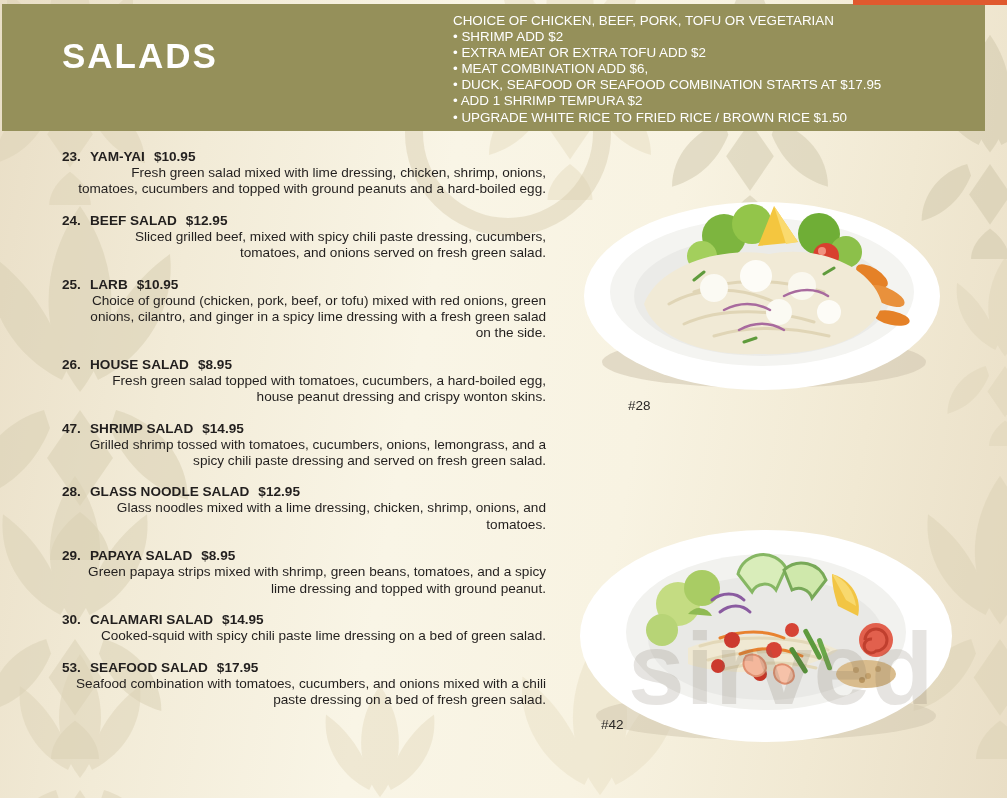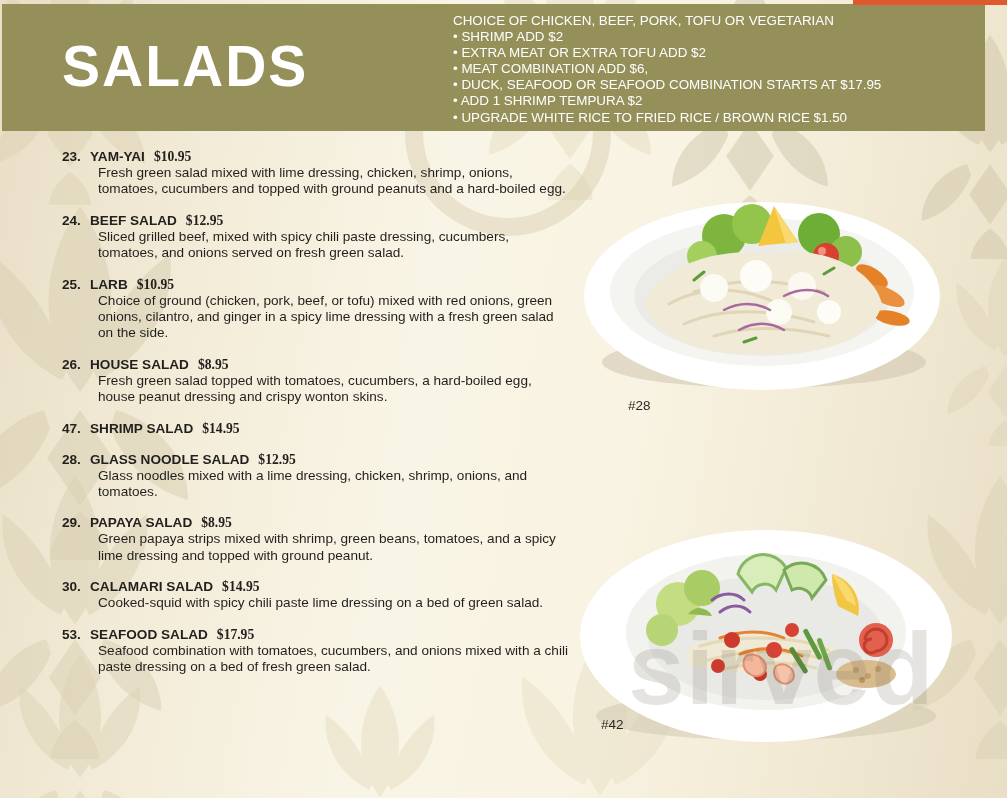--- a/index.html
+++ b/index.html
@@ -9,30 +9,30 @@
     background:linear-gradient(100deg,#e9dec6 0%,#f2ebd7 20%,#f9f5e6 42%,#f8f3e2 62%,#f1e9d3 82%,#e9dec6 100%);
   }
   
   .motif{position:absolute;z-index:1;}
   .ring{position:absolute;z-index:1;border-radius:50%;}
   
   .header-bar{position:absolute;left:2px;top:4px;width:983px;height:127px;background:#95905a;z-index:2;}
   .accent-bar{position:absolute;left:853px;top:0;width:154px;height:5px;background:#e0592e;z-index:3;}
   .title{
     position:absolute;left:62px;top:38px;z-index:3;color:#ffffff;
-    font-size:57px;font-weight:bold;letter-spacing:2px;line-height:1;
+    font-size:35px;font-weight:bold;letter-spacing:2px;line-height:1;
   }
   .header-notes{position:absolute;left:453px;top:13px;z-index:3;color:#ffffff;font-size:13.4px;line-height:16.1px;white-space:nowrap;}
   
   .menu{position:absolute;left:62px;top:148px;width:512px;z-index:3;color:#221f1e;}
   .item{margin-bottom:14px;}
   .item-head{font-weight:bold;font-size:13.6px;line-height:17px;}
   .item-num{display:inline-block;width:28px;}
-  .item-price{margin-left:9px;font-family:Liberation Serif, serif;}
-  .item-desc{margin-left:36px;font-size:13.6px;line-height:16.4px;max-width:474px;}
+  .item-price{margin-left:9px;}
+  .item-desc{margin-left:10px;font-size:13.6px;line-height:16.4px;max-width:474px;text-align:right;}
   
   .photo{position:absolute;z-index:3;}
   .photo-1{left:574px;top:184px;width:380px;height:215px;}
   .photo-2{left:570px;top:518px;width:392px;height:232px;}
   .photo-label{position:absolute;z-index:5;font-size:13.5px;color:#2a2826;}
   .label-1{left:586px;top:398px;margin-left:42px;}
   .label-2{left:601px;top:717px;}
   
   .watermark{
     position:absolute;left:628px;top:618px;z-index:6;
@@ -124,20 +124,21 @@
       <div class="item-desc">Choice of ground (chicken, pork, beef, or tofu) mixed with red onions, green onions, cilantro, and ginger in a spicy lime dressing with a fresh green salad on the side.</div>
     </div>
 
     <div class="item">
       <div class="item-head"><span class="item-num">26.</span><span class="item-name">HOUSE SALAD</span><span class="item-price">$8.95</span></div>
       <div class="item-desc">Fresh green salad topped with tomatoes, cucumbers, a hard-boiled egg, house peanut dressing and crispy wonton skins.</div>
     </div>
 
     <div class="item">
       <div class="item-head"><span class="item-num">47.</span><span class="item-name">SHRIMP SALAD</span><span class="item-price">$14.95</span></div>
+      <div class="item-desc">Grilled shrimp tossed with tomatoes,  cucumbers, onions, lemongrass, and a spicy chili paste dressing and served  on fresh green salad.</div>
     </div>
 
     <div class="item">
       <div class="item-head"><span class="item-num">28.</span><span class="item-name">GLASS NOODLE SALAD</span><span class="item-price">$12.95</span></div>
       <div class="item-desc">Glass noodles mixed with a lime dressing, chicken, shrimp, onions, and tomatoes.</div>
     </div>
 
     <div class="item">
       <div class="item-head"><span class="item-num">29.</span><span class="item-name">PAPAYA SALAD</span><span class="item-price">$8.95</span></div>
       <div class="item-desc">Green papaya strips mixed with shrimp, green beans, tomatoes, and a spicy lime dressing and topped with ground peanut.</div>

